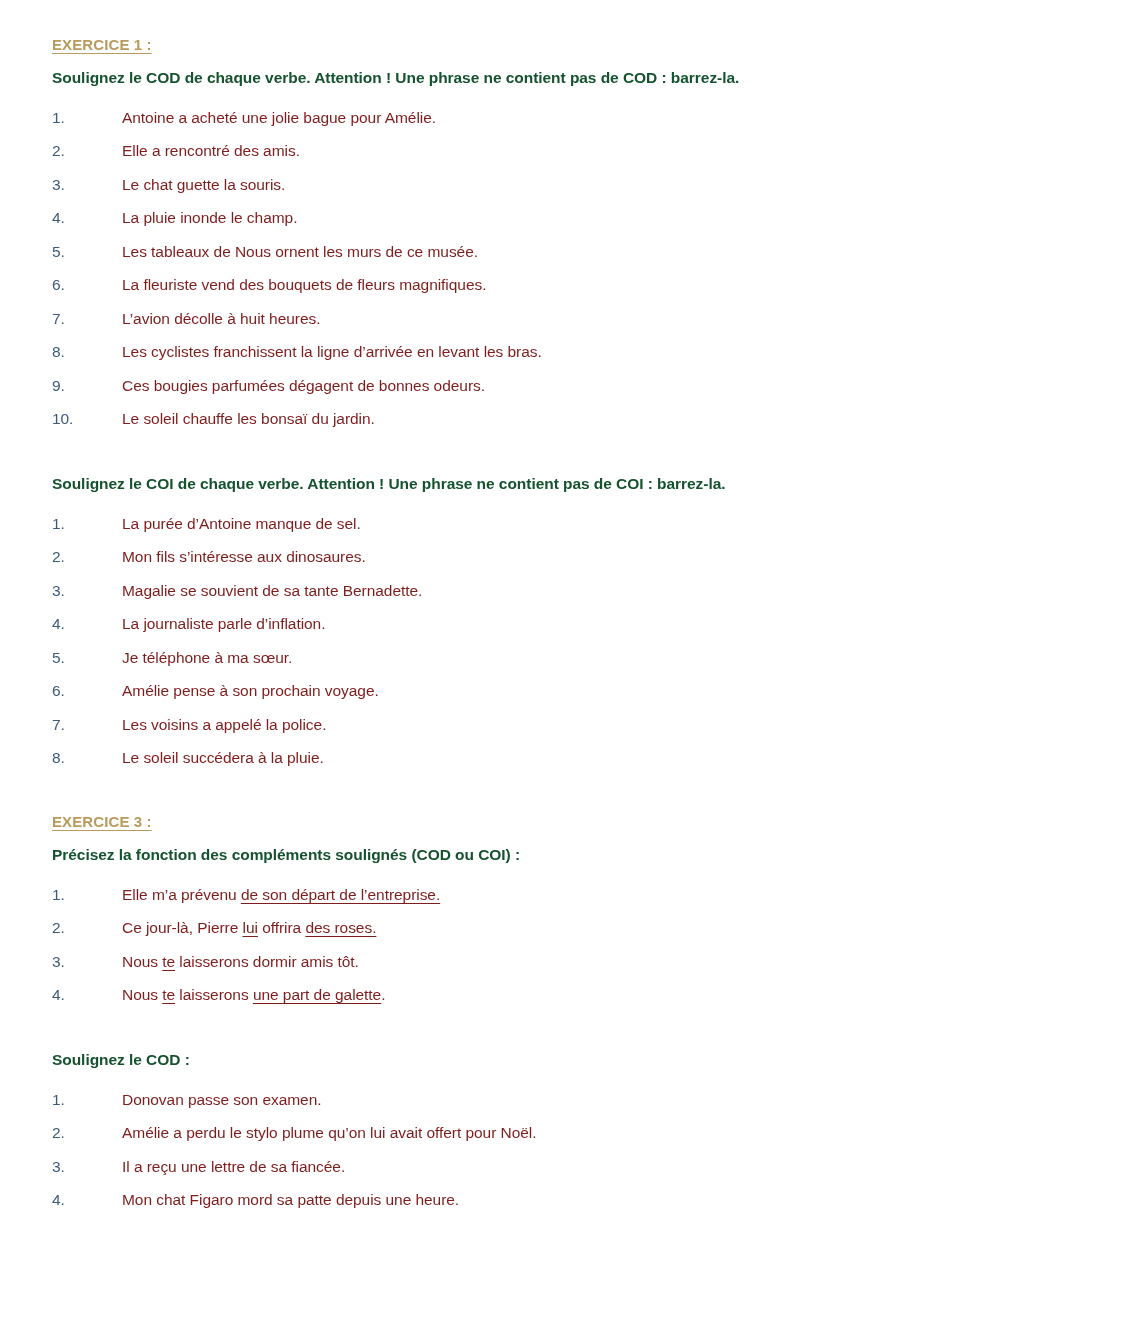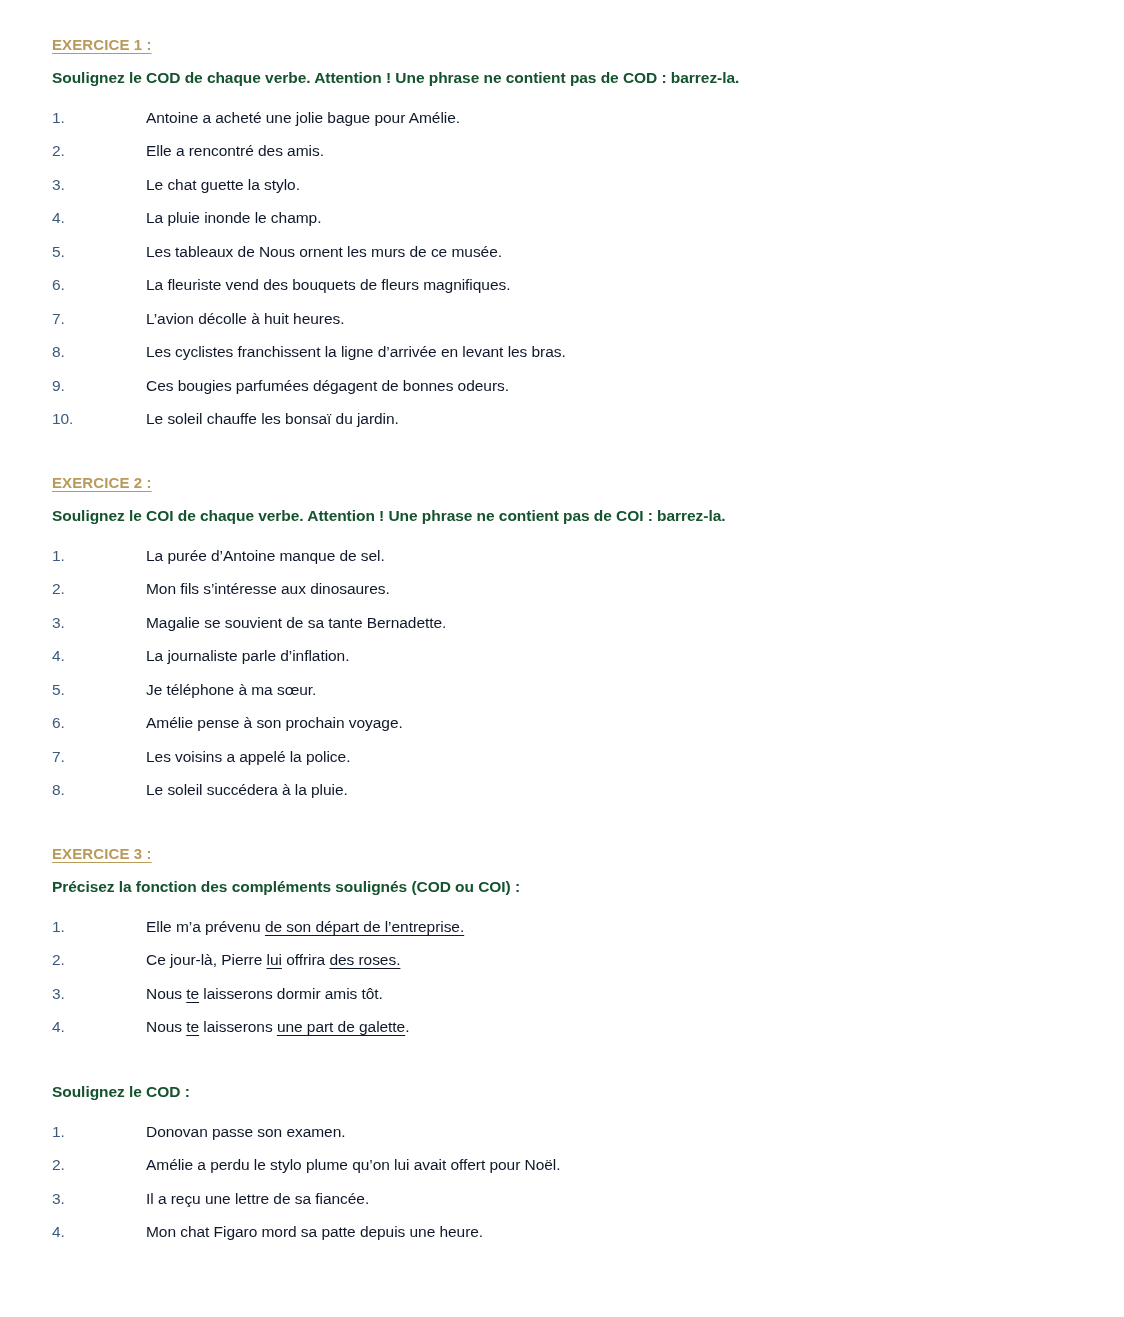--- a/index.html
+++ b/index.html
@@ -73,25 +73,24 @@
   }
   .item-num {
     width: 70px;
     flex: 0 0 70px;
     color: #3d5a7a;
     font-size: 15.5px;
     letter-spacing: -0.1px;
   }
   .item-text {
     flex: 1 1 auto;
-    color: #0f172a;
+    color: #7f1d1d;
     font-size: 15.5px;
     letter-spacing: -0.05px;
     white-space: pre-wrap;
-    margin-left: 24px;
   }
   .u {
     text-decoration: underline;
     text-underline-offset: 2.5px;
     text-decoration-thickness: 1px;
   }
   
   .exercise + .exercise {
     margin-top: 34px;
   }
@@ -109,21 +108,21 @@
           <li class="item">
             <span class="item-num">1.</span>
             <span class="item-text">Antoine a acheté une jolie bague pour Amélie.</span>
           </li>
           <li class="item">
             <span class="item-num">2.</span>
             <span class="item-text">Elle a rencontré des amis.</span>
           </li>
           <li class="item">
             <span class="item-num">3.</span>
-            <span class="item-text">Le chat guette la stylo.</span>
+            <span class="item-text">Le chat guette la souris.</span>
           </li>
           <li class="item">
             <span class="item-num">4.</span>
             <span class="item-text">La pluie inonde le champ.</span>
           </li>
           <li class="item">
             <span class="item-num">5.</span>
             <span class="item-text">Les tableaux de Nous ornent les murs de ce musée.</span>
           </li>
           <li class="item">
@@ -142,21 +141,20 @@
             <span class="item-num">9.</span>
             <span class="item-text">Ces bougies parfumées dégagent de bonnes odeurs.</span>
           </li>
           <li class="item">
             <span class="item-num">10.</span>
             <span class="item-text">Le soleil chauffe les bonsaï du jardin.</span>
           </li>
         </ol>
       </section>
       <section class="exercise">
-        <div class="ex-title-wrap"><div class="ex-title">EXERCICE 2 :</div></div>
         <p class="ex-instruction">Soulignez le COI de chaque verbe. Attention ! Une phrase ne contient pas de COI : barrez-la.</p>
         <ol class="item-list">
           <li class="item">
             <span class="item-num">1.</span>
             <span class="item-text">La purée d’Antoine manque de sel.</span>
           </li>
           <li class="item">
             <span class="item-num">2.</span>
             <span class="item-text">Mon fils s’intéresse aux dinosaures.</span>
           </li>

